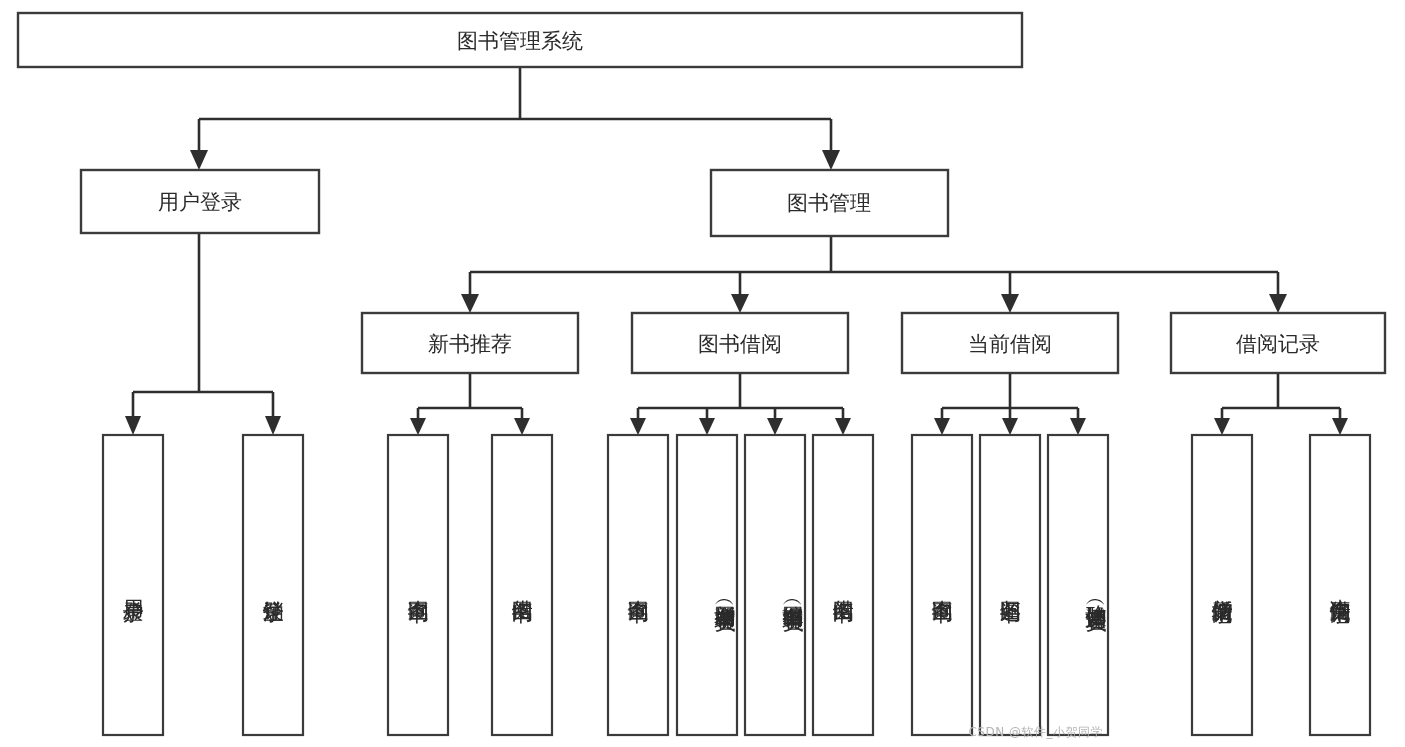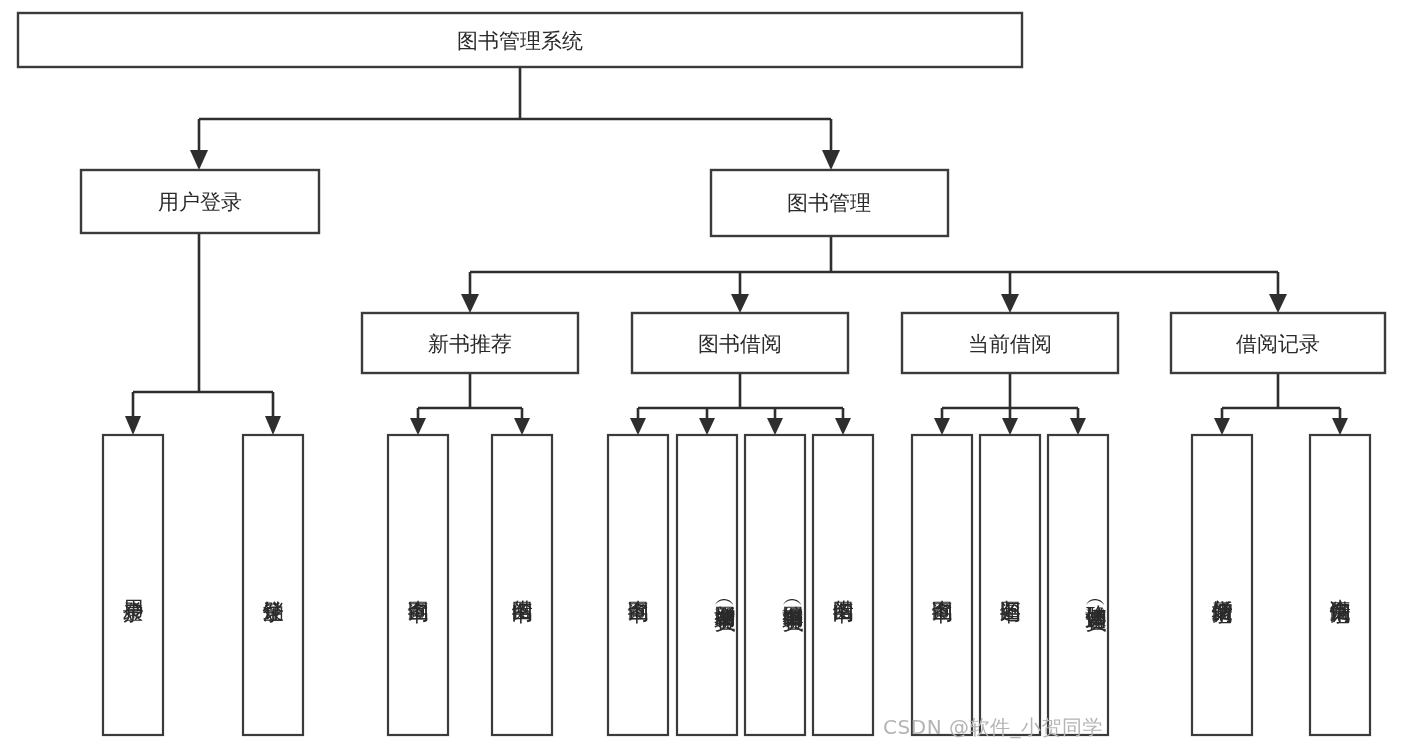--- a/index.html
+++ b/index.html
@@ -51,21 +51,21 @@
     font-size: 21px;
     fill: #2a2a2a;
     text-anchor: middle;
     dominant-baseline: middle;
   }
   .watermark {
     position: absolute;
     right: 8px;
     bottom: 6px;
     font-family: "DejaVu Sans", "Liberation Sans", sans-serif;
-    font-size: 20px;
+    font-size: 12px;
     color: #b4b4b4;
     letter-spacing: 0.5px;
     white-space: nowrap;
   }
   .vlabel {
     position: absolute;
     writing-mode: vertical-rl;
     text-orientation: upright;
     font-family: "DejaVu Sans", "Liberation Sans", sans-serif;
     font-size: 21px;

